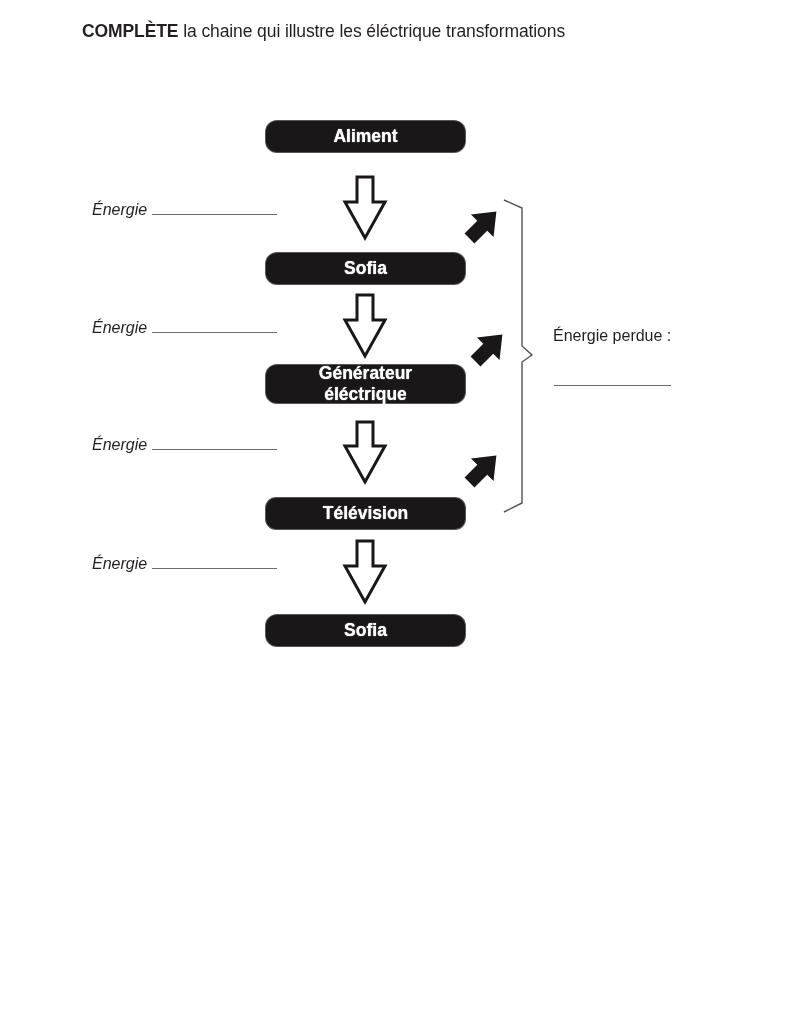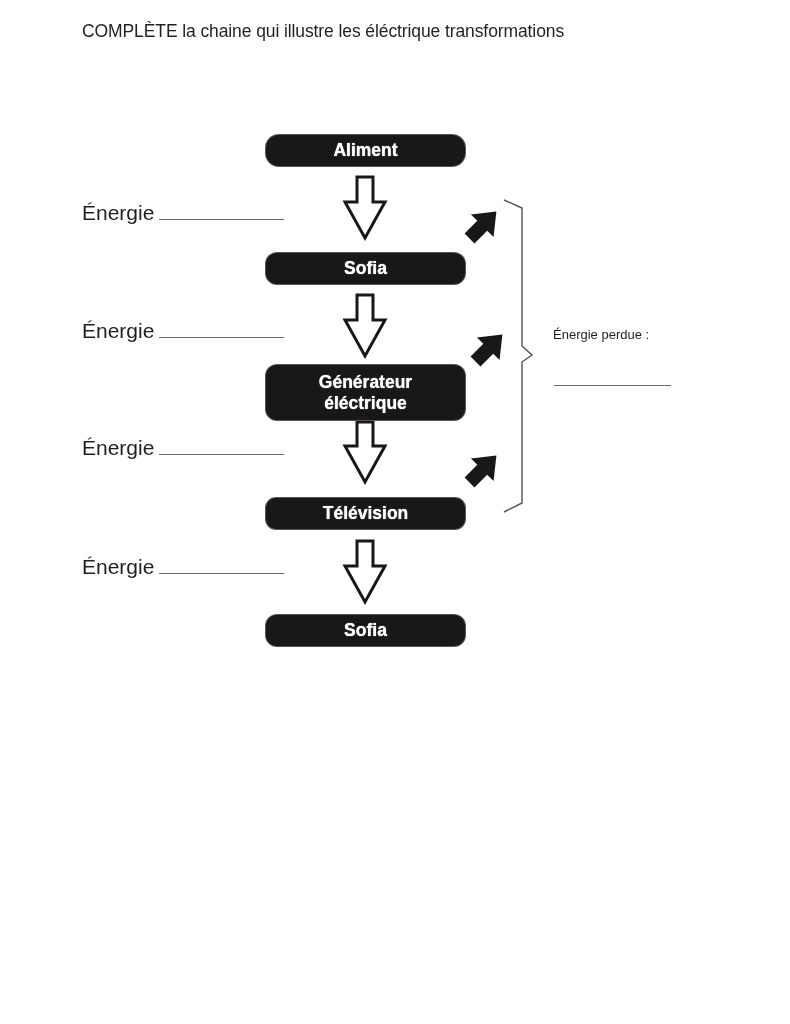--- a/index.html
+++ b/index.html
@@ -17,67 +17,68 @@
     }
     .instruction {
       position: absolute;
       left: 82px;
       top: 20px;
       width: 620px;
       font-size: 17.5px;
       line-height: 23px;
       letter-spacing: -0.1px;
     }
-    .instruction b { font-weight: normal; }
+    .instruction b { font-weight: bold; }
 
     .box {
       position: absolute;
       left: 266px;
       width: 199px;
       background: #1a1718;
       border-radius: 11px;
       color: #ffffff;
       font-weight: bold;
       font-size: 17.5px;
       text-align: center;
       box-shadow: 0 0 0 1px #5a5657;
       display: flex;
       align-items: center;
       justify-content: center;
       line-height: 21px;
       text-shadow: 0 0 1px #ffffff;
     }
     .box.single { height: 31px; }
-    .box.double { height: 55px; flex-direction: column; }
+    .box.double { height: 38px; flex-direction: column; }
 
     .energy-label {
       position: absolute;
-      left: 82px;
-      font-size: 21px;
+      left: 92px;
+      font-size: 16px;
       white-space: nowrap;
+      font-style: italic;
     }
     .blank-line {
       display: inline-block;
       width: 125px;
       border-bottom: 1px solid #6d6a6b;
       margin-left: 5px;
       vertical-align: baseline;
     }
 
     svg.diagram {
       position: absolute;
       left: 0;
       top: 0;
     }
 
     .lost-label {
       position: absolute;
       left: 553px;
       top: 327px;
-      font-size: 13px;
+      font-size: 16px;
       white-space: nowrap;
     }
     .lost-blank {
       position: absolute;
       left: 554px;
       top: 385px;
       width: 117px;
       border-bottom: 1px solid #6d6a6b;
     }
   </style>
@@ -111,21 +112,21 @@
   </g>
   <g transform="translate(478,474) rotate(-45)">
     <path d="M-12 -7 L6 -7 L6 -16 L26 0 L6 16 L6 7 L-12 7 Z" fill="#1a1718"></path>
   </g>
 
   <g>
     <path d="M504 200 L522 208 L522 346 L532 355 L522 362 L522 503 L504 512" fill="none" stroke="#555152" stroke-width="1.4" stroke-linejoin="miter"></path>
   </g>
 </svg>
 
-<div class="box single" style="top:135px;border-radius:13px;">
+<div class="box single" style="top:121px;">
   <span>Aliment</span>
 </div>
 <div class="box single" style="top:253px;">
   <span>Sofia</span>
 </div>
 <div class="box double" style="top:365px;">
   <span>Générateur</span>
   <span>éléctrique</span>
 </div>
 <div class="box single" style="top:498px;border-radius:10px;">

